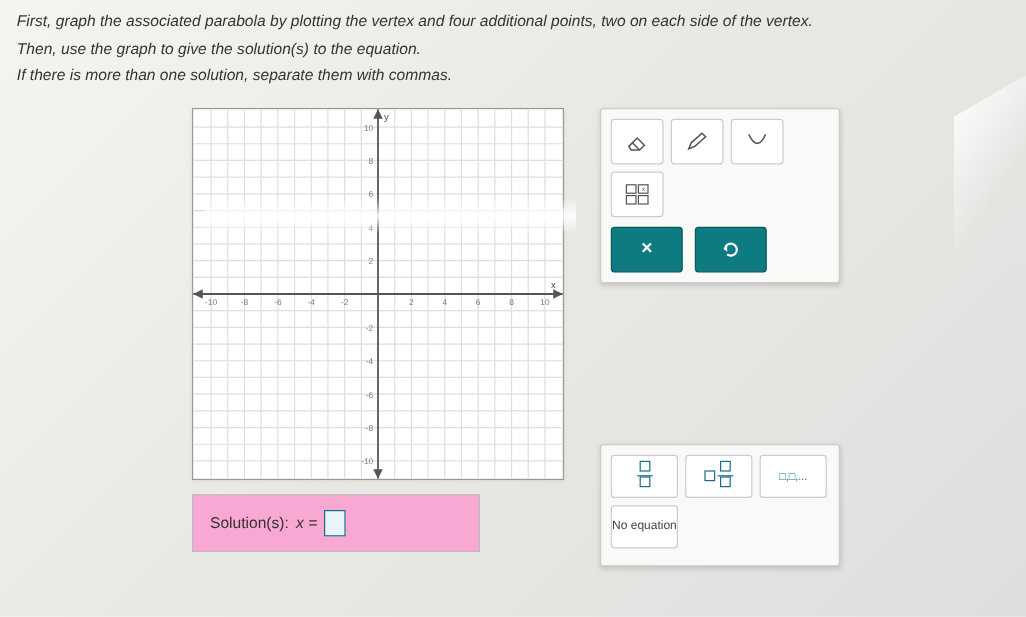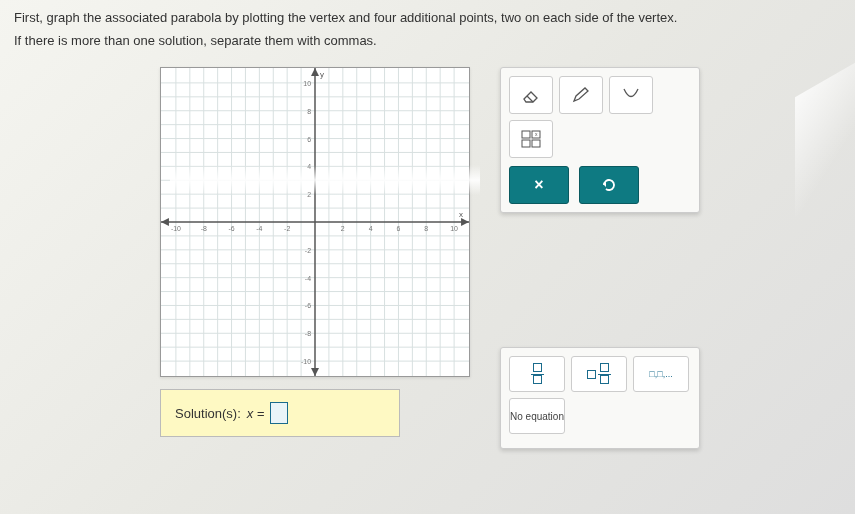--- a/index.html
+++ b/index.html
@@ -10,41 +10,41 @@
       height: 514px;
       overflow: hidden;
       position: relative;
       color: #333;
     }
     .instructions {
       padding: 8px 14px 4px 14px;
       font-size: 13px;
       line-height: 1.5;
     }
-    .instructions p { margin-bottom: 3px; }
+    .instructions p { margin-bottom: 3px; font-style: italic; }
     .content-area {
       display: flex;
       padding: 10px 0 0 160px;
       gap: 30px;
     }
     .graph-container {
       width: 310px;
     }
     .graph-box {
       width: 310px;
       height: 310px;
       background: #fff;
       border: 1px solid #999;
       position: relative;
       box-shadow: 0 1px 3px rgba(0,0,0,0.1);
     }
     .graph-svg { width: 100%; height: 100%; display: block; }
     .solution-box {
       margin-top: 12px;
-      background: #fef9c3;
+      background: #f9a8d4;
       border: 1px solid #bbb;
       padding: 12px 14px;
       font-size: 13px;
       display: flex;
       align-items: center;
       gap: 6px;
       width: 240px;
     }
     .solution-placeholder {
       display: inline-block;
@@ -152,20 +152,21 @@
       background: linear-gradient(135deg, rgba(255,255,255,0.8) 0%, rgba(255,255,255,0) 70%);
       transform: skewY(-30deg);
       pointer-events: none;
     }
   </style>
 </head>
 <body>
 
 <div class="instructions">
   <p>First, graph the associated parabola by plotting the vertex and four additional points, two on each side of the vertex.</p>
+  <p>Then, use the graph to give the solution(s) to the equation.</p>
   <p>If there is more than one solution, separate them with commas.</p>
 </div>
 
 <div class="content-area">
   <div class="graph-container">
     <div class="graph-box">
       <svg class="graph-svg" viewBox="0 0 310 310">
 
         <g stroke="#d8e0e0" stroke-width="1">
           <line x1="15" y1="0" x2="15" y2="310"></line>

